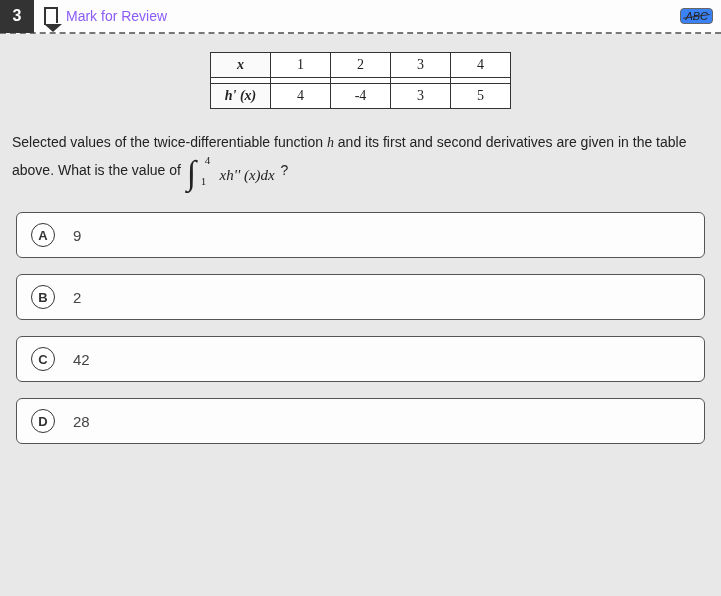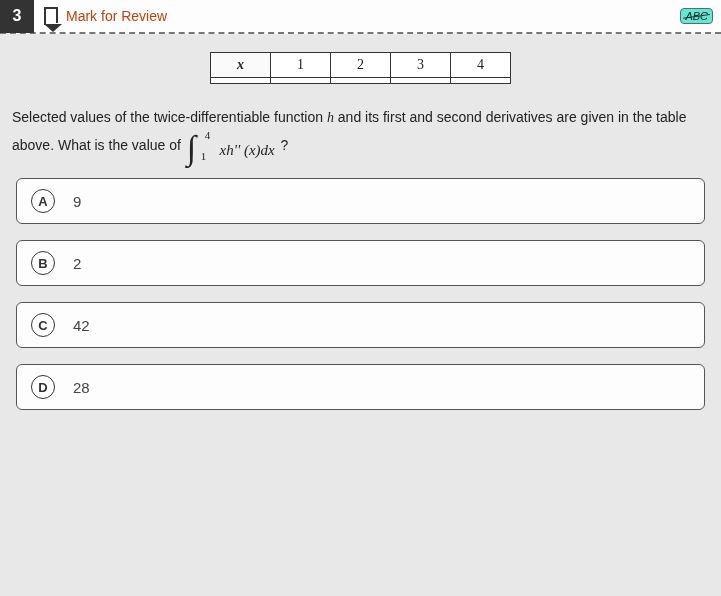--- a/index.html
+++ b/index.html
@@ -51,28 +51,28 @@
   }
   .bookmark-inner::after{
     content:"";
     position:absolute;
     bottom:-4px; left:0px;
     border-left:7px solid transparent;
     border-right:7px solid transparent;
     border-bottom:6px solid #fdfdfd;
     transform:scaleY(-1);
   }
-  .mark-label { font-size: 14px; color: #c2410c; flex: 1; }
+  .mark-label { font-size: 14px; color: #8b5cf6; flex: 1; }
   .abc-btn {
     border: 1px solid #666;
     border-radius: 4px;
     padding: 1px 4px;
     font-size: 11px;
     font-style: italic;
-    background: #5eead4;
+    background: #3b82f6;
     position: relative;
   }
   .abc-btn::after {
     content:"";
     position:absolute;
     left:2px; right:2px; top:48%;
     border-top:1px solid #333;
     transform: rotate(-8deg);
   }
 
@@ -91,21 +91,21 @@
     width: 60px;
     height: 24px;
     font-family: "Times New Roman", serif;
   }
   table.data .lbl { font-style: italic; font-weight: bold; background:#fafafa;}
   table.data tr.spacer td { height: 6px; padding:0; }
 
   .prompt {
     font-size: 14px;
     line-height: 1.7;
-    margin-bottom: 15px;
+    margin-bottom: 24px;
   }
   .prompt .fn { font-style: italic; font-family: "Times New Roman", serif; }
   .integral {
     display: inline-block;
     vertical-align: middle;
     font-family: "Times New Roman", serif;
     position: relative;
     margin: 0 2px;
   }
   .int-sym { font-size: 34px; line-height: 0.8; display:inline-block; position:relative; top:4px;}
@@ -160,20 +160,27 @@
         <td>3</td>
         <td>4</td>
       </tr>
       <tr class="spacer">
             <td></td>
             <td></td>
             <td></td>
             <td></td>
             <td></td>
           </tr>
+      <tr>
+        <td class="lbl">h' (x)</td>
+        <td>4</td>
+        <td>-4</td>
+        <td>3</td>
+        <td>5</td>
+      </tr>
     </tbody>
       </table>
   </div>
 
   <div class="prompt">
     <span>Selected values of the twice-differentiable function </span><span class="fn">h</span><span> and its first and second derivatives are given in the table above. What is the value of </span>
     <span class="integral">
       <span class="int-sym">∫</span>
       <span class="int-up">4</span>
       <span class="int-lo">1</span>

